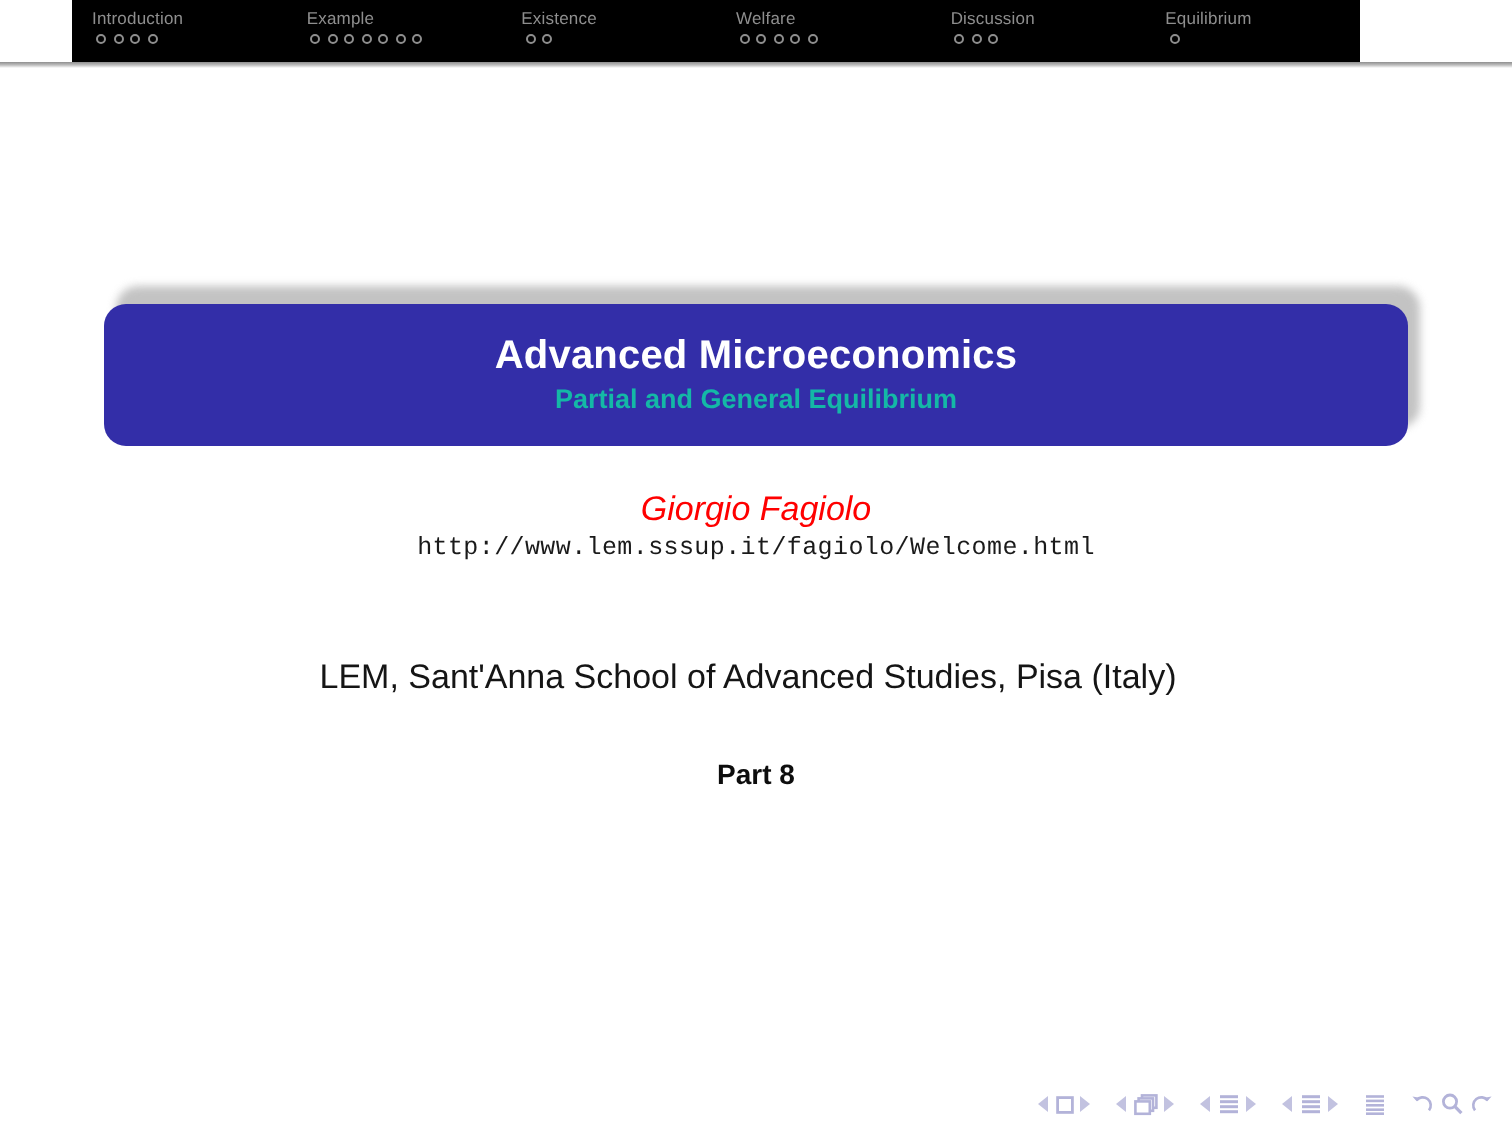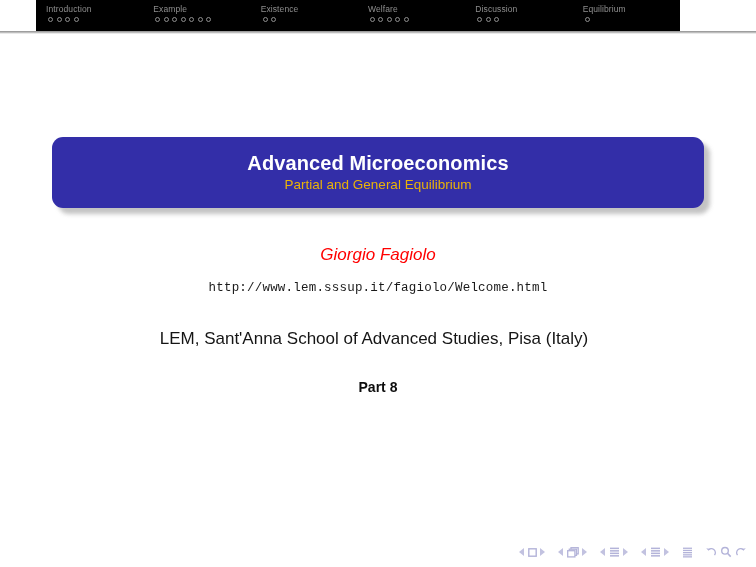--- a/index.html
+++ b/index.html
@@ -82,41 +82,41 @@
     width: 652px;
     height: 71px;
     border-radius: 11px;
     background: #b9b9b9;
     filter: blur(2px);
     opacity: 0.85;
   }
   .titleblock {
     position: absolute;
     left: 0;
-    top: 0;
+    top: 15px;
     width: 652px;
     height: 71px;
     border-radius: 11px;
     background: #332ea8;
     display: flex;
     flex-direction: column;
     align-items: center;
     justify-content: center;
   }
   .title-main {
     color: #ffffff;
     font-size: 20px;
     font-weight: bold;
     line-height: 24px;
     letter-spacing: 0.1px;
   }
   .title-sub {
-    color: #eab308;
+    color: #14b8a6;
     font-size: 13.5px;
-    font-weight: normal;
+    font-weight: bold;
     line-height: 18px;
     margin-top: 1px;
   }
 
   
   .author-block {
     position: absolute;
     left: 0;
     top: 244px;
     width: 756px;
@@ -131,21 +131,21 @@
   }
   .author-email,
   .author-url {
     font-family: "Liberation Mono", "DejaVu Sans Mono", monospace;
     color: #1a1a1a;
     font-size: 12.5px;
     line-height: 18px;
     letter-spacing: 0.2px;
   }
   .author-url {
-    margin-top: 14px;
+    margin-top: 0px;
   }
 
   
   .institute {
     position: absolute;
     left: 0;
     top: 331px;
     width: 748px;
     text-align: center;
     color: #151515;

